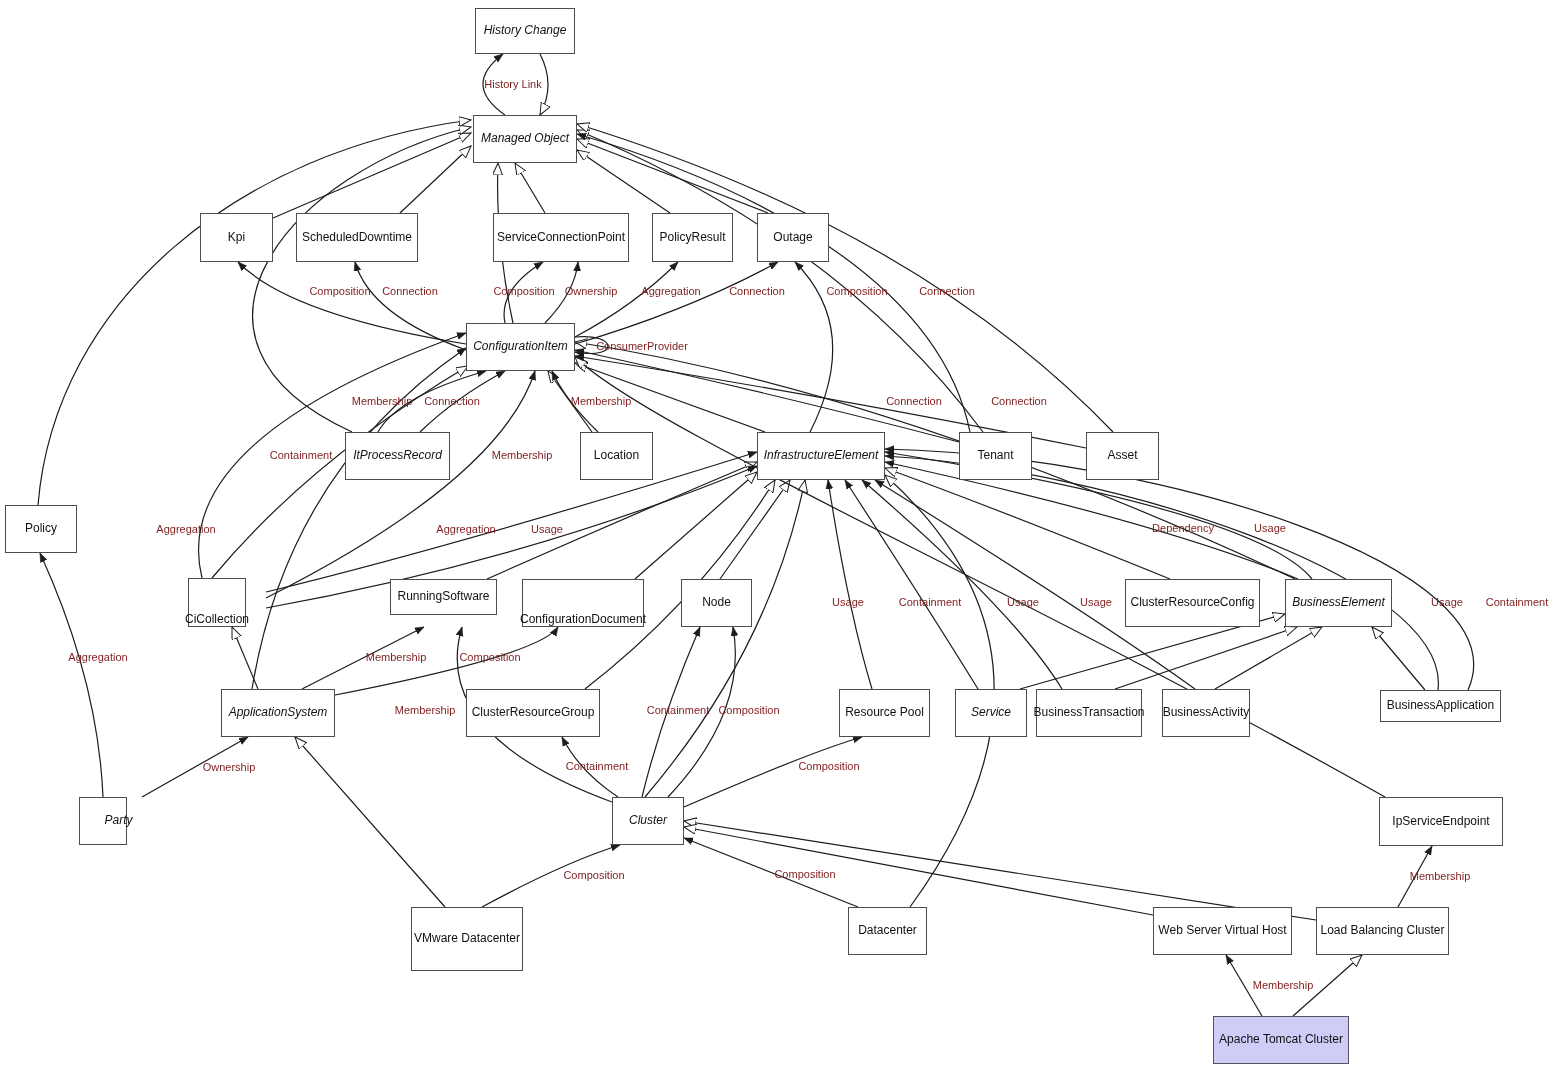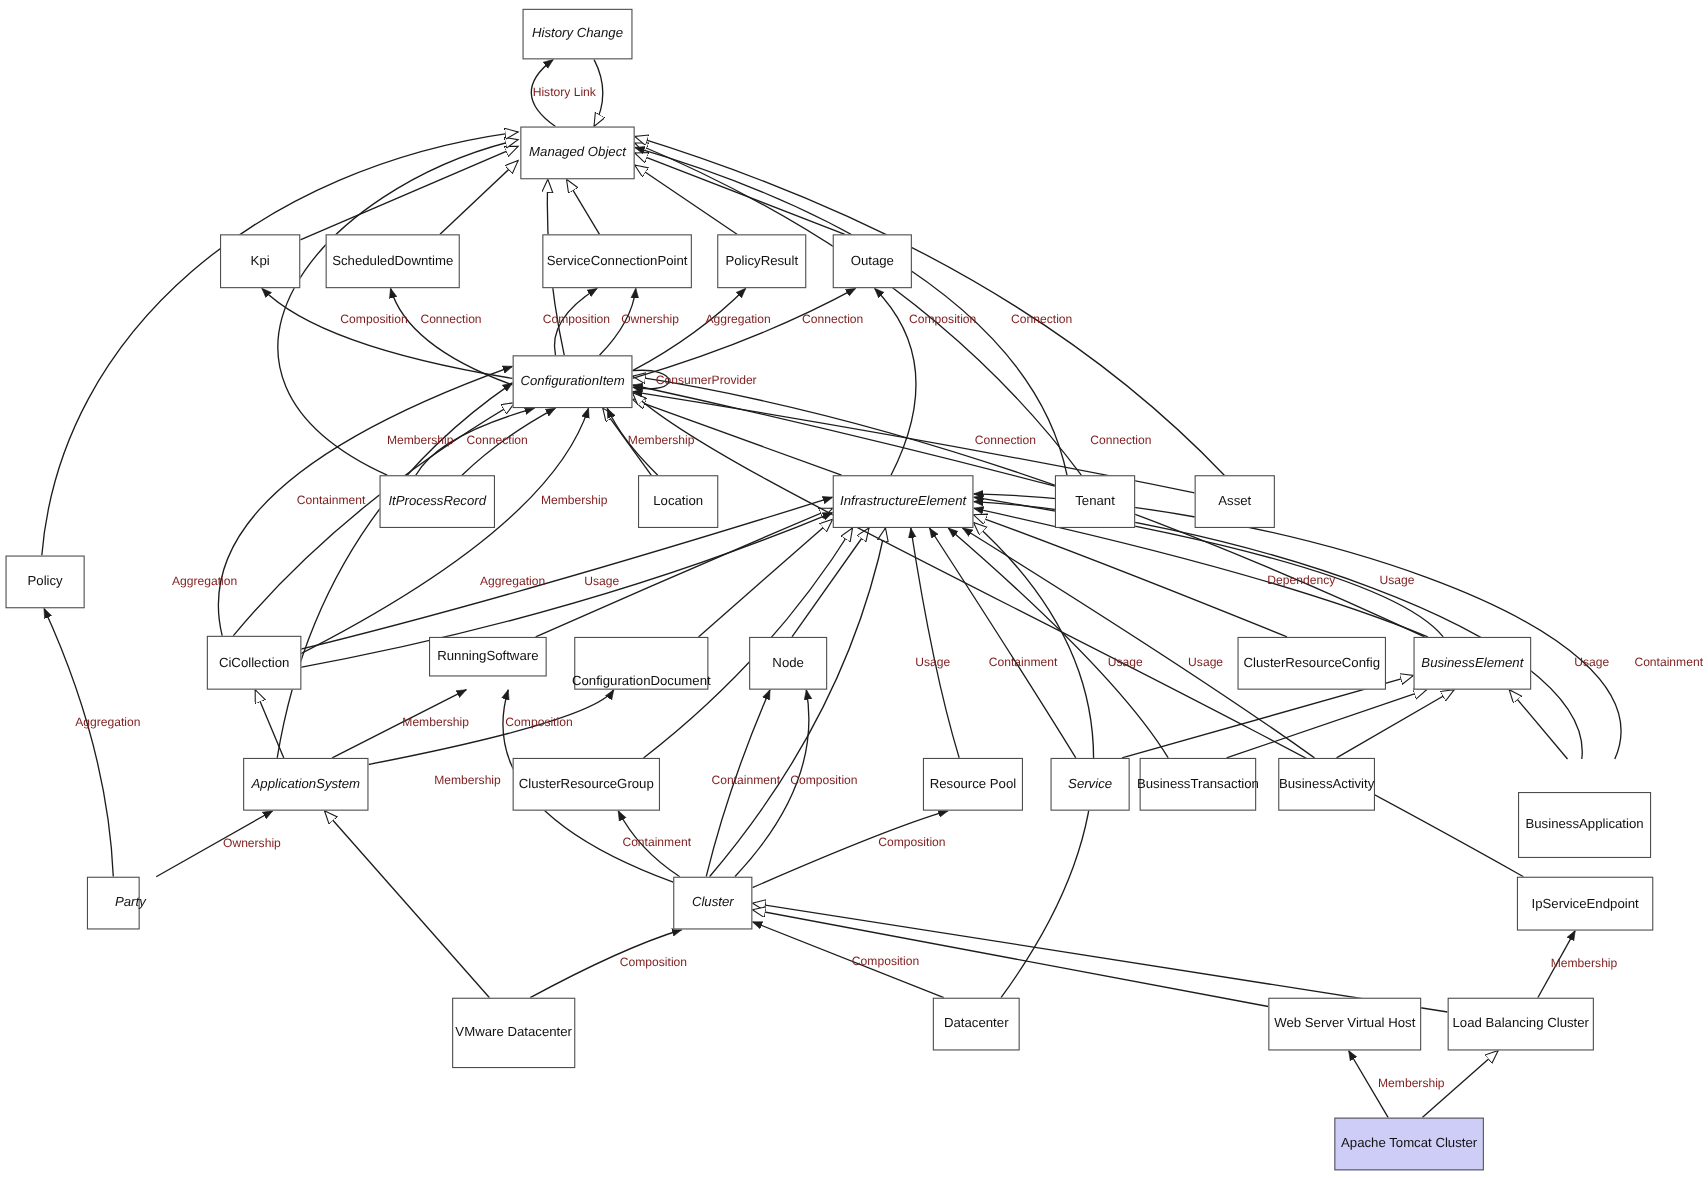--- a/index.html
+++ b/index.html
@@ -140,21 +140,21 @@
       </div>
       <div class="node" style="left: 959px; top: 432px; width: 73px; height: 48px;">
         <span>Tenant</span>
       </div>
       <div class="node" style="left: 1086px; top: 432px; width: 73px; height: 48px;">
         <span>Asset</span>
       </div>
       <div class="node" style="left: 5px; top: 505px; width: 72px; height: 48px;">
         <span>Policy</span>
       </div>
-      <div class="node" style="left: 188px; top: 578px; width: 86px; height: 49px;">
+      <div class="node" style="left: 188px; top: 578px; width: 58px; height: 49px; align-items: flex-end;">
         <span>CiCollection</span>
       </div>
       <div class="node" style="left: 390px; top: 579px; width: 107px; height: 36px;">
         <span>RunningSoftware</span>
       </div>
       <div class="node" style="left: 522px; top: 579px; width: 122px; height: 48px; align-items: flex-end;">
         <span>ConfigurationDocument</span>
       </div>
       <div class="node" style="left: 681px; top: 579px; width: 71px; height: 48px;">
         <span>Node</span>
@@ -176,21 +176,21 @@
       </div>
       <div class="node italic" style="left: 955px; top: 689px; width: 72px; height: 48px;">
         <span>Service</span>
       </div>
       <div class="node" style="left: 1036px; top: 689px; width: 106px; height: 48px;">
         <span>BusinessTransaction</span>
       </div>
       <div class="node" style="left: 1162px; top: 689px; width: 88px; height: 48px;">
         <span>BusinessActivity</span>
       </div>
-      <div class="node" style="left: 1380px; top: 690px; width: 121px; height: 60px; margin-top: 30px;">
+      <div class="node" style="left: 1380px; top: 690px; width: 121px; height: 32px;">
         <span>BusinessApplication</span>
       </div>
       <div class="node italic" style="left: 79px; top: 797px; width: 48px; height: 48px; padding-left: 31px;">
         <span>Party</span>
       </div>
       <div class="node italic" style="left: 612px; top: 797px; width: 72px; height: 48px;">
         <span>Cluster</span>
       </div>
       <div class="node" style="left: 1379px; top: 797px; width: 124px; height: 49px;">
         <span>IpServiceEndpoint</span>

